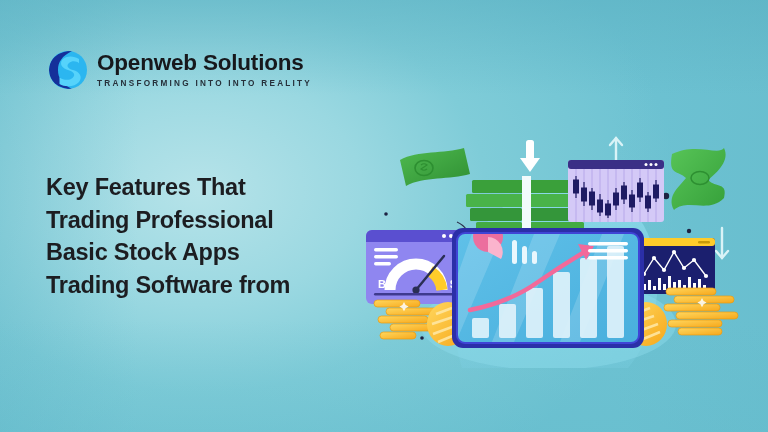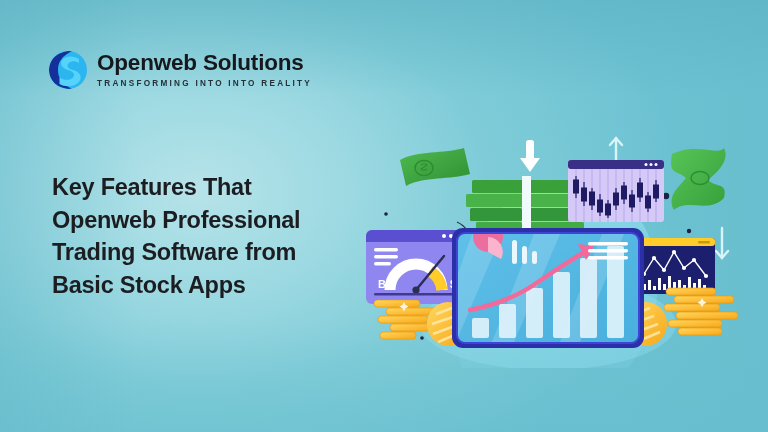--- a/index.html
+++ b/index.html
@@ -51,21 +51,21 @@
     font-size: 8.2px;
     font-weight: 700;
     color: #26303a;
     letter-spacing: 2.25px;
     white-space: nowrap;
   }
 
   
   #headline {
     position: absolute;
-    left: 52px;
+    left: 46px;
     top: 171px;
     width: 300px;
   }
   #headline .hl-line {
     font-size: 23.5px;
     font-weight: 700;
     color: #1c1d21;
     line-height: 32.5px;
     letter-spacing: -0.25px;
     white-space: nowrap;
@@ -104,23 +104,23 @@
       </svg>
     </span>
     <div id="logo-text-col">
       <div id="logo-wordmark">Openweb Solutions</div>
       <div id="logo-tagline">TRANSFORMING INTO INTO REALITY</div>
     </div>
   </div>
 
   <div id="headline">
     <div class="hl-line">Key Features That</div>
-    <div class="hl-line">Openweb Professional</div>
+    <div class="hl-line">Trading Professional</div>
+    <div class="hl-line">Basic Stock Apps</div>
     <div class="hl-line">Trading Software from</div>
-    <div class="hl-line">Basic Stock Apps</div>
   </div>
 
   <div id="illustration">
     <svg viewBox="0 0 416 250" xmlns="http://www.w3.org/2000/svg">
       <defs>
         <linearGradient id="gBlob" x1="0" y1="0" x2="0" y2="1">
           <stop offset="0%" stop-color="#8fdcec" stop-opacity=".85"></stop>
           <stop offset="100%" stop-color="#7fd2e6" stop-opacity=".25"></stop>
         </linearGradient>
         <linearGradient id="gTabScreen" x1="0" y1="0" x2="1" y2="1">

